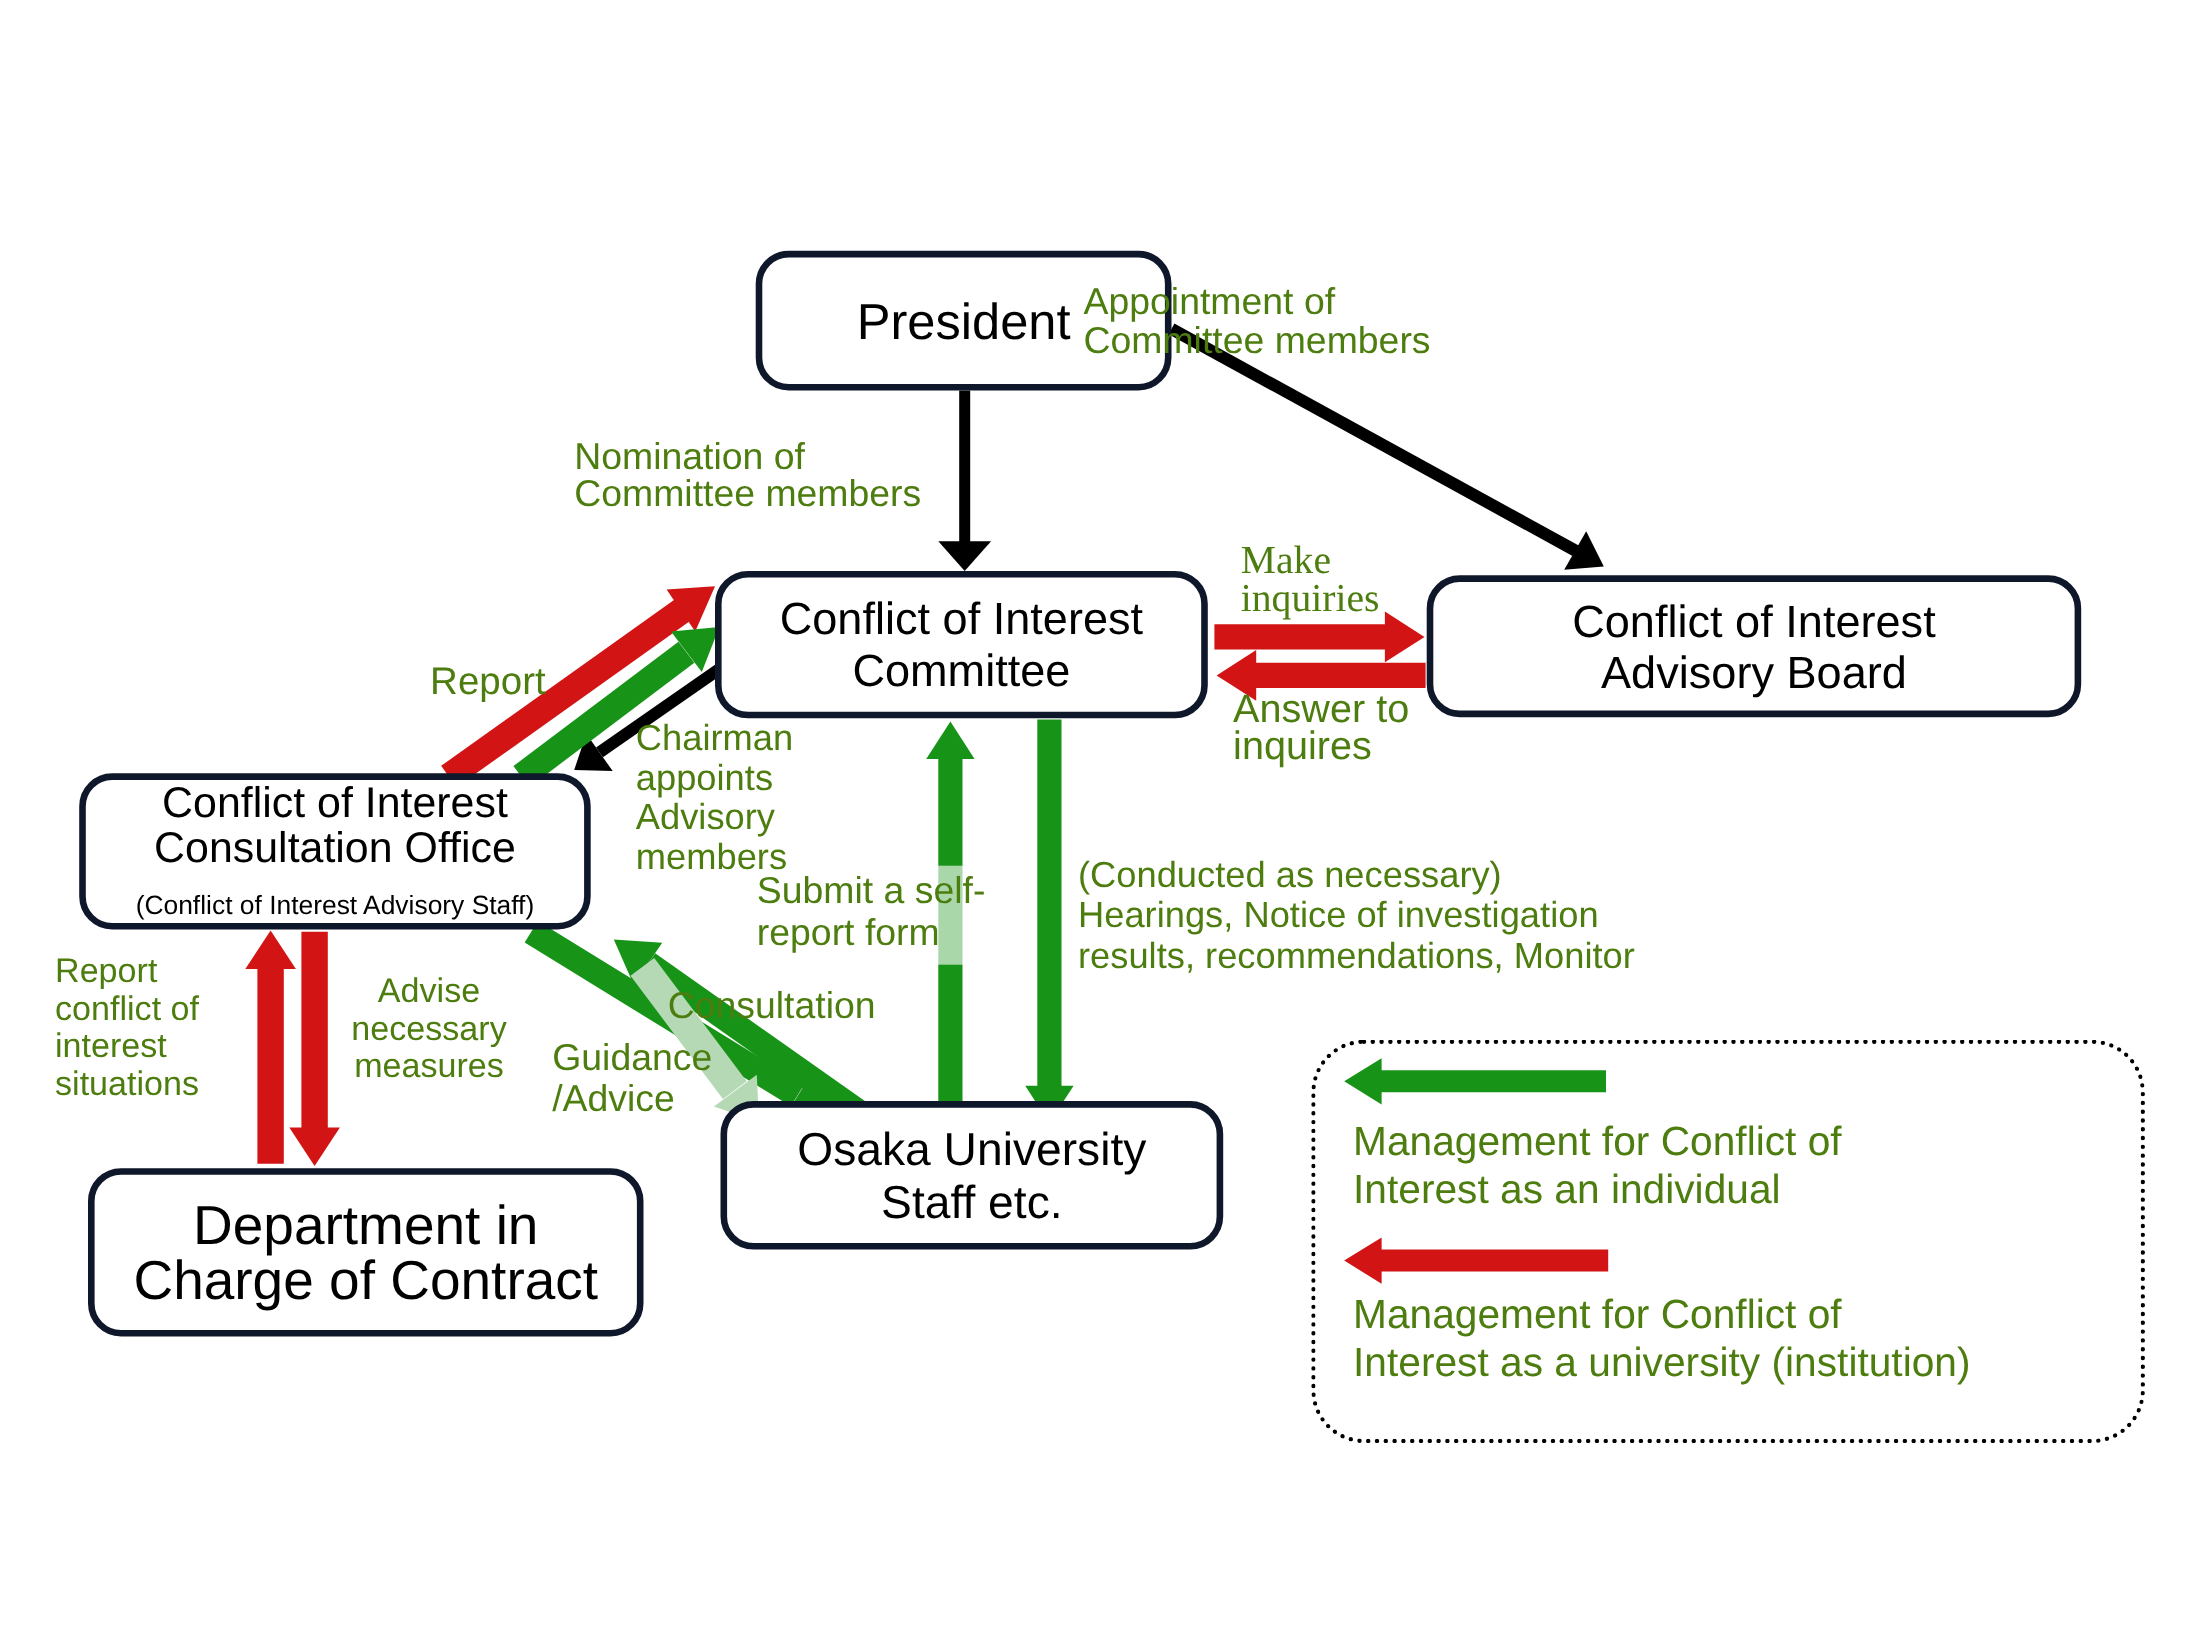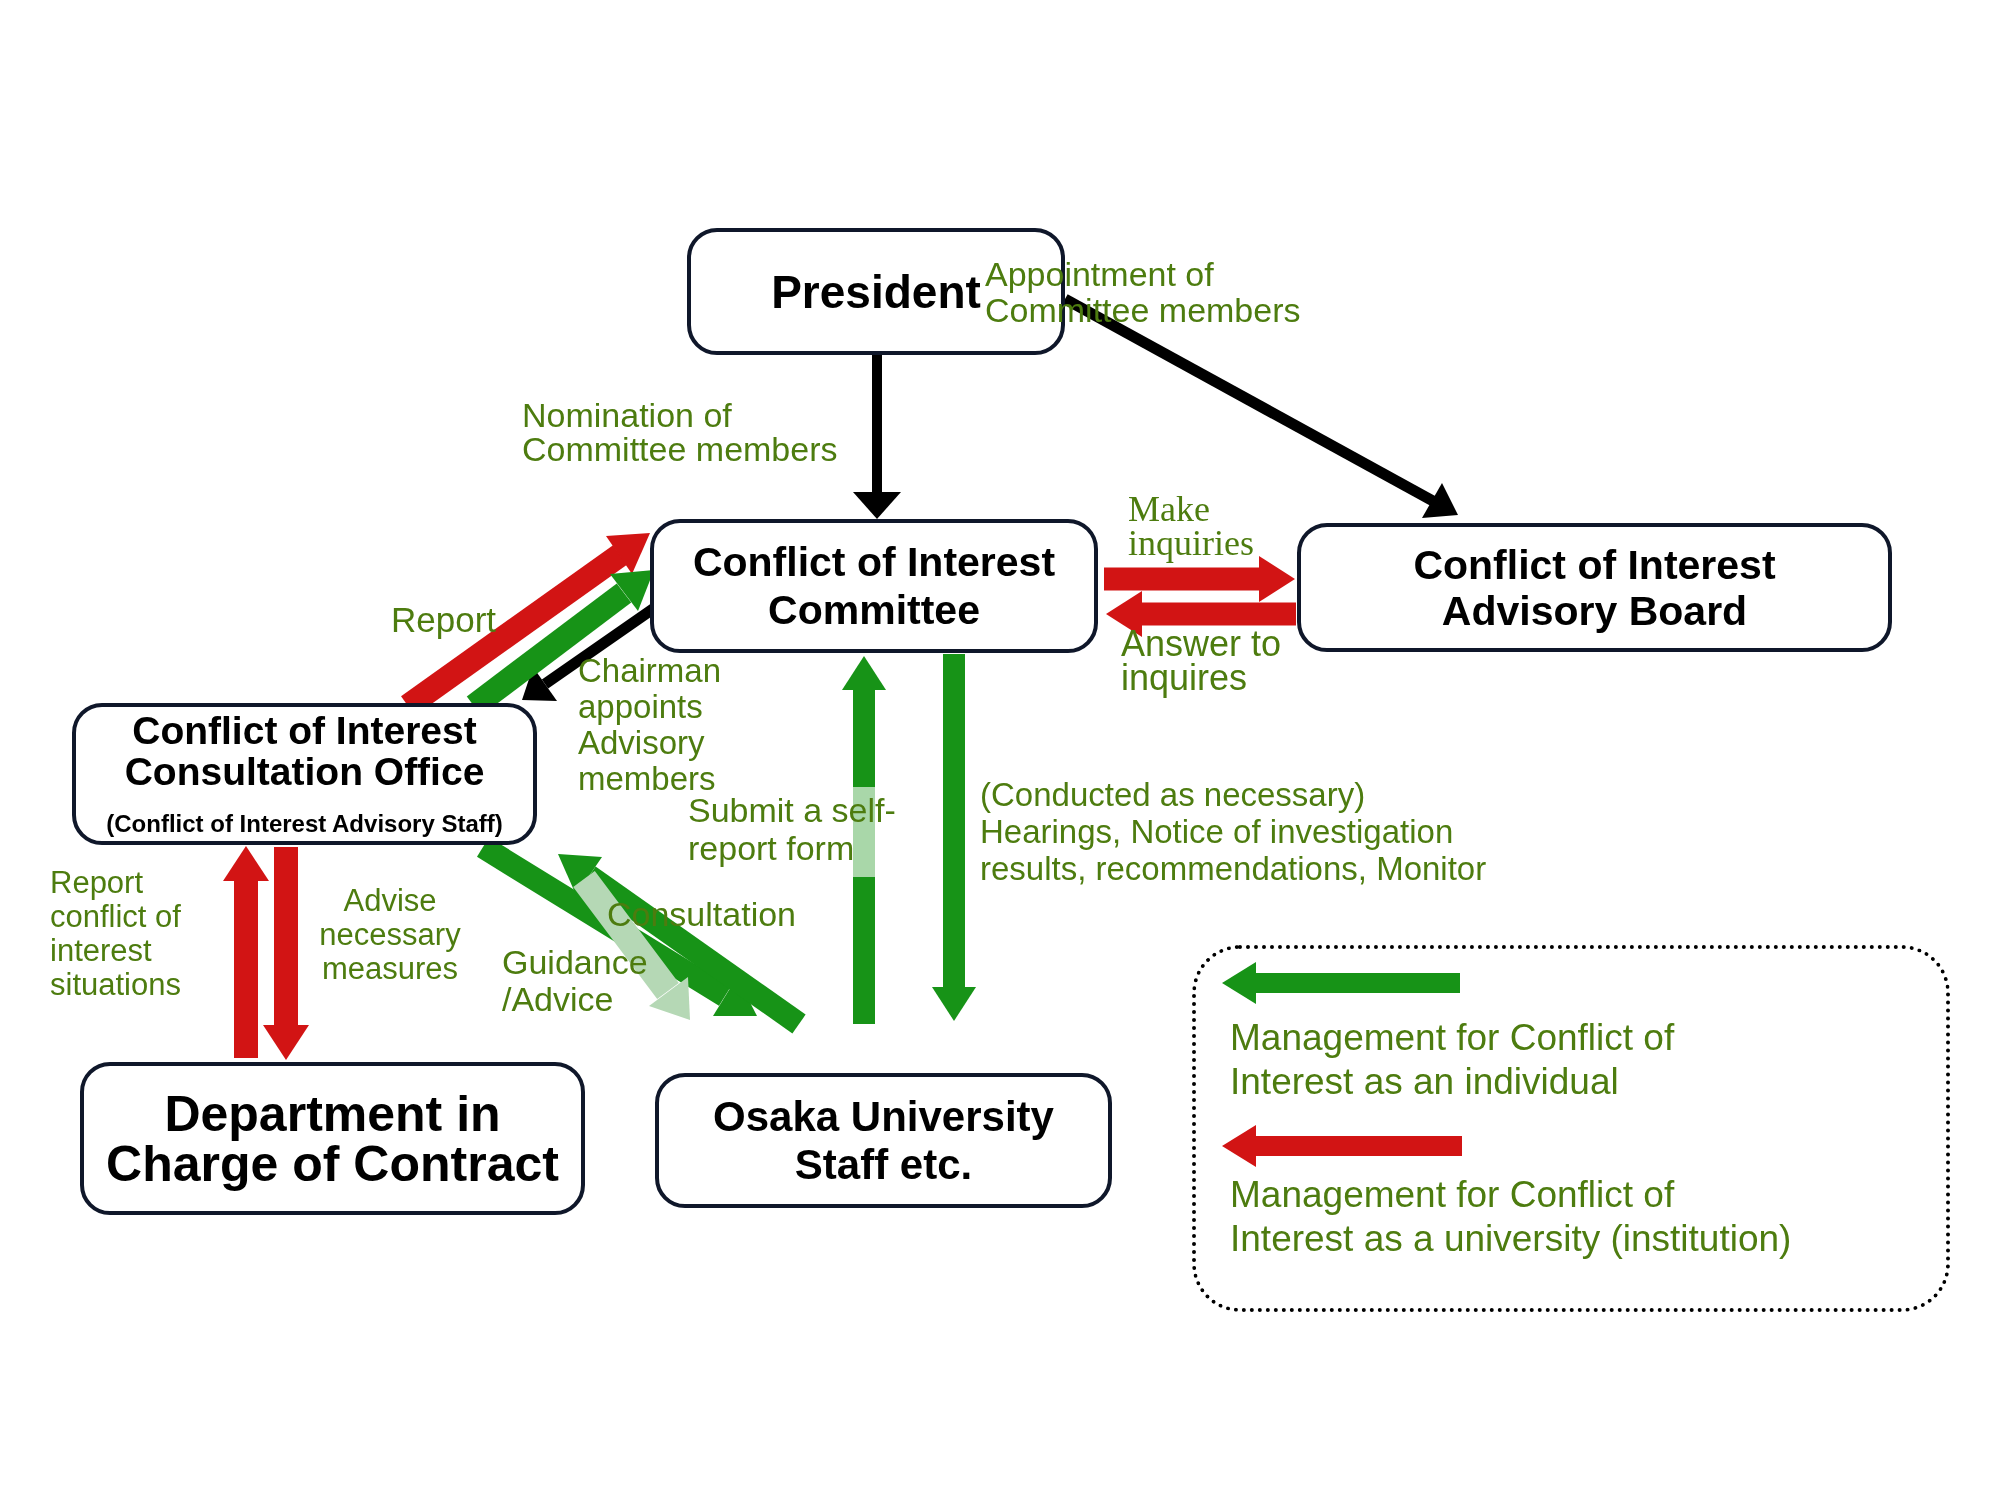--- a/index.html
+++ b/index.html
@@ -6,31 +6,31 @@
   .stage{position:relative;width:2000px;height:1500px;background:#fff;overflow:hidden;
          font-family:"Liberation Sans", sans-serif;color:#111;}
   svg.arrows{position:absolute;left:0;top:0;width:2000px;height:1500px;}
 
   
   .sk-black{stroke:var(--black);} .fl-black{fill:var(--black);}
   .sk-red{stroke:var(--red);}     .fl-red{fill:var(--red);}
   .sk-green{stroke:var(--green);} .fl-green{fill:var(--green);}
   .sk-pale{stroke:var(--pale);}   .fl-pale{fill:var(--pale);}
 
-  .node{position:absolute;border:4px solid #0f172a;border-radius:30px;background:#fff;
+  .node{position:absolute;border:6px solid #0f172a;border-radius:30px;background:#fff;
         display:flex;flex-direction:column;align-items:center;justify-content:center;
-        text-align:center;font-weight:bold;color:#000;box-sizing:border-box;}
+        text-align:center;font-weight:normal;color:#000;box-sizing:border-box;}
   .node .l{white-space:nowrap;}
   .president{left:687px;top:228px;width:378px;height:127px;font-size:46px;}
   .committee{left:650px;top:519px;width:448px;height:134px;font-size:41px;line-height:48px;}
   .board{left:1297px;top:523px;width:595px;height:129px;font-size:41px;line-height:46px;}
   .office{left:72px;top:703px;width:465px;height:142px;font-size:39px;line-height:41px;}
   .office .sub{font-size:24px;line-height:28px;margin-top:18px;}
   .dept{left:80px;top:1062px;width:505px;height:153px;font-size:50px;line-height:50px;}
-  .staff{left:655px;top:1073px;width:457px;height:135px;font-size:42px;line-height:48px;}
+  .staff{left:655px;top:1001px;width:457px;height:135px;font-size:42px;line-height:48px;}
 
   .lab{position:absolute;color:#4d7c0f;white-space:nowrap;}
   .lab div{white-space:nowrap;}
   .nomination{left:522px;top:398px;font-size:34px;line-height:34px;}
   .appointment{left:985px;top:256px;font-size:34px;line-height:36px;}
   .make{left:1128px;top:492px;font-size:36px;line-height:34px;font-family:Liberation Serif, serif;}
   .answer{left:1121px;top:627px;font-size:36px;line-height:34px;}
   .note{left:1300px;top:660px;font-size:34px;line-height:37px;}
   .report{left:391px;top:600px;font-size:35px;}
   .chairman{left:578px;top:653px;font-size:33px;line-height:36px;}

